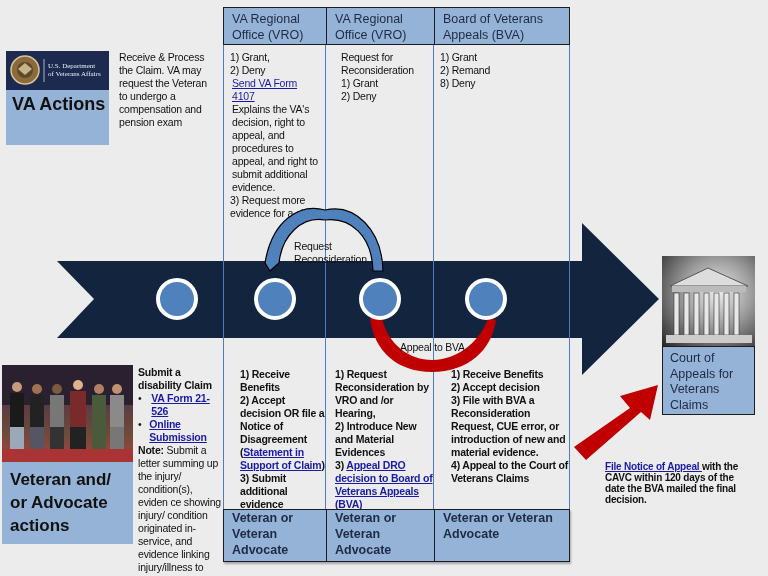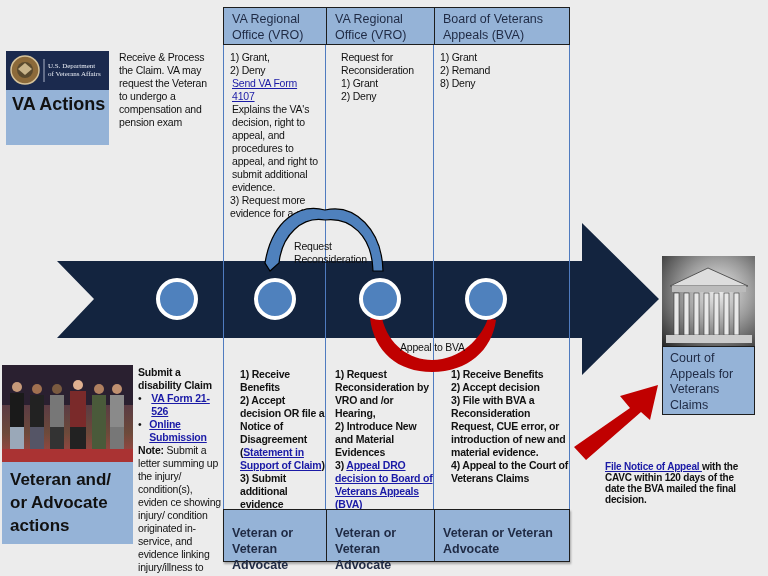--- a/index.html
+++ b/index.html
@@ -10,21 +10,21 @@
     color: #111;
   }
   .abs { position: absolute; }
   .txt { font-size: 10.5px; line-height: 13px; letter-spacing: -0.2px; }
   a, .link { color: #1a1aa6; text-decoration: underline; }
   .vline { position: absolute; width: 1px; background: #4f7bbf; top: 45px; height: 465px; }
   .hdr-row { position: absolute; left: 223px; top: 7px; height: 38px; width: 347px; display: flex; border: 1.5px solid #1d1d1d; box-sizing: border-box; background: #95b3d7; }
   .hdr-cell { box-sizing: border-box; padding: 3px 0 0 8px; font-size: 12.5px; line-height: 16px; font-weight: normal; color: #1f2a44; }
   .hdr-cell + .hdr-cell { border-left: 1.5px solid #1d1d1d; }
   .ftr-row { position: absolute; left: 223px; top: 509px; height: 53px; width: 347px; display: flex; border: 1.5px solid #1d1d1d; box-sizing: border-box; background: #95b3d7; box-shadow: 1px 2px 2px rgba(0,0,0,0.3); }
-  .ftr-cell { box-sizing: border-box; padding: 15px 0 0 8px; font-size: 12.5px; line-height: 16px; font-weight: bold; color: #1f2a44; }
+  .ftr-cell { box-sizing: border-box; padding: 0 0 0 8px; font-size: 12.5px; line-height: 16px; font-weight: bold; color: #1f2a44; }
   .ftr-cell + .ftr-cell { border-left: 1.5px solid #1d1d1d; }
   .c1 { width: 102px; } .c2 { width: 108px; } .c3 { width: 134px; }
   .va-box { left: 6px; top: 51px; width: 103px; height: 94px; background: #95b3d7; }
   .va-top { position: absolute; left: 0; top: 0; width: 103px; height: 39px; background: #1b2a4e; }
   .va-title { position: absolute; left: 6px; top: 43px; font-size: 18px; font-weight: bold; color: #111; }
   .vet-box { left: 2px; top: 462px; width: 131px; height: 82px; background: #95b3d7; }
   .vet-photo { left: 2px; top: 365px; width: 131px; height: 97px; overflow: hidden; background: linear-gradient(180deg,#3b2a3a 0%, #5a3b44 40%, #6d4a3a 70%, #a44 100%); }
   .court-photo { left: 662px; top: 256px; width: 93px; height: 91px; background: radial-gradient(ellipse at 60% 40%, #eee 0%, #999 45%, #222 100%); overflow: hidden; }
   .court-box { left: 662px; top: 346px; width: 93px; height: 69px; background: #95b3d7; border: 1.5px solid #1d1d1d; box-sizing: border-box; padding: 4px 0 0 7px; font-size: 12.5px; line-height: 15.5px; font-weight: normal; color: #1f2a44; }
   .bold { font-weight: bold; }

